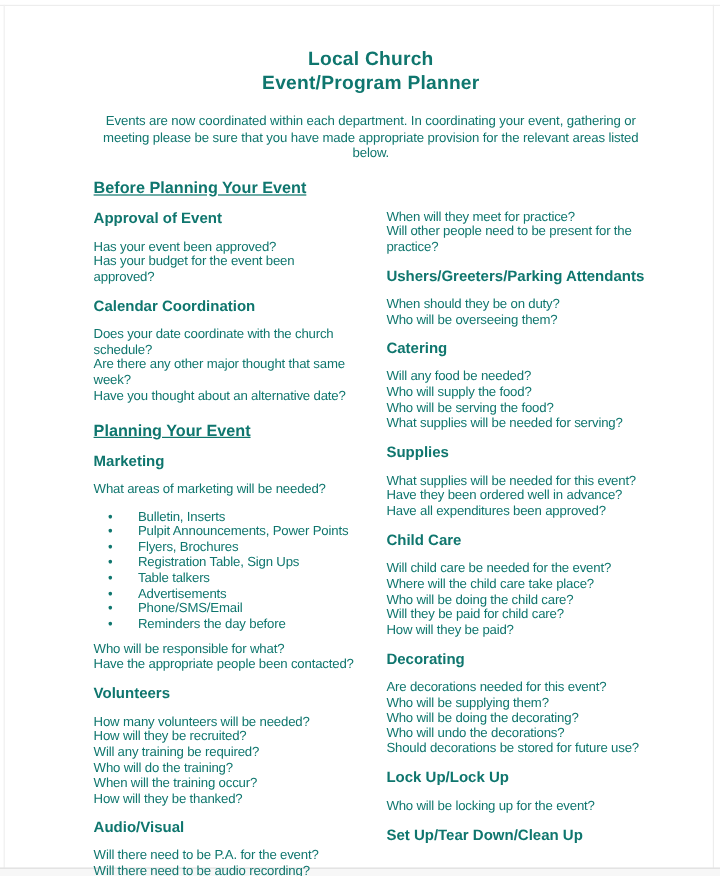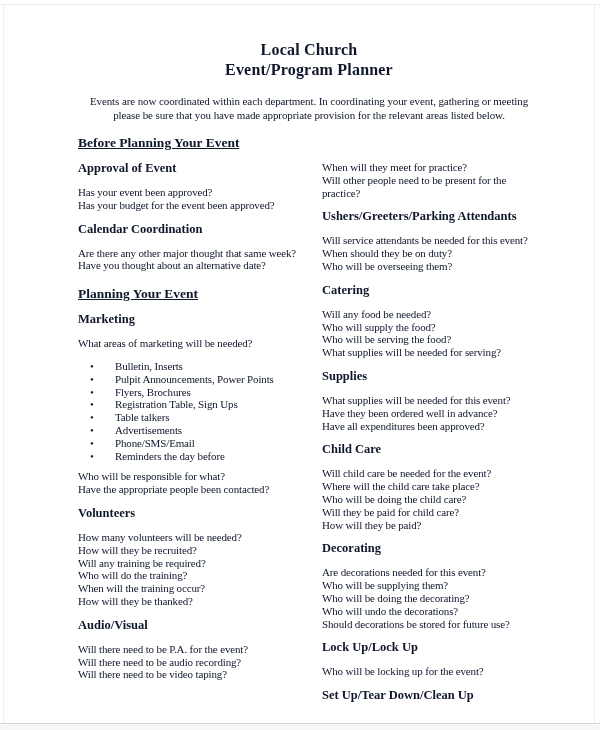--- a/index.html
+++ b/index.html
@@ -1,21 +1,21 @@
 <!DOCTYPE html>
 <html><head>
 <meta charset="utf-8">
 <style>
   html,body { margin:0; padding:0; background:#fff; }
   .page {
     position:relative;
     width:600px; height:730px;
     background:#ffffff;
-    font-family:Liberation Serif, serif;
-    color:#0f172a;
+    font-family:Liberation Sans, sans-serif;
+    color:#0f766e;
     overflow:hidden;
     box-sizing:border-box;
   }
   
   .edge-top    { position:absolute; top:4px; left:0; right:0; height:1px; background:#ededed; }
   .edge-left   { position:absolute; left:3px; top:4px; bottom:7px; width:1px; background:#efefef; }
   .edge-right  { position:absolute; right:5px; top:4px; bottom:7px; width:1px; background:#ededed; }
   .edge-bottom-line { position:absolute; bottom:6px; left:0; right:0; height:1px; background:#d6d6d6; }
   .edge-bottom-area { position:absolute; bottom:0; left:0; right:0; height:6px; background:#f7f7f7; }
 
@@ -64,20 +64,21 @@
         <div class="main-h">Before Planning Your Event</div>
 
         <div>
           <div class="sec-h">Approval of Event</div>
           <div class="q">Has your event been approved?</div>
           <div class="q">Has your budget for the event been approved?</div>
         </div>
 
         <div>
           <div class="sec-h">Calendar Coordination</div>
+          <div class="q">Does your date coordinate with the church schedule?</div>
           <div class="q">Are there any other major thought that same week?</div>
           <div class="q">Have you thought about an alternative date?</div>
         </div>
 
         <div class="main-h mt">Planning Your Event</div>
 
         <div>
           <div class="sec-h">Marketing</div>
           <div class="q lead">What areas of marketing will be needed?</div>
           <ul class="blt">
@@ -115,21 +116,20 @@
 
       <div class="col-right">
 
         <div>
           <div class="q">When will they meet for practice?</div>
           <div class="q">Will other people need to be present for the practice?</div>
         </div>
 
         <div>
           <div class="sec-h">Ushers/Greeters/Parking Attendants</div>
-          <div class="q">Will service attendants be needed for this event?</div>
           <div class="q">When should they be on duty?</div>
           <div class="q">Who will be overseeing them?</div>
         </div>
 
         <div>
           <div class="sec-h">Catering</div>
           <div class="q">Will any food be needed?</div>
           <div class="q">Who will supply the food?</div>
           <div class="q">Who will be serving the food?</div>
           <div class="q">What supplies will be needed for serving?</div>

